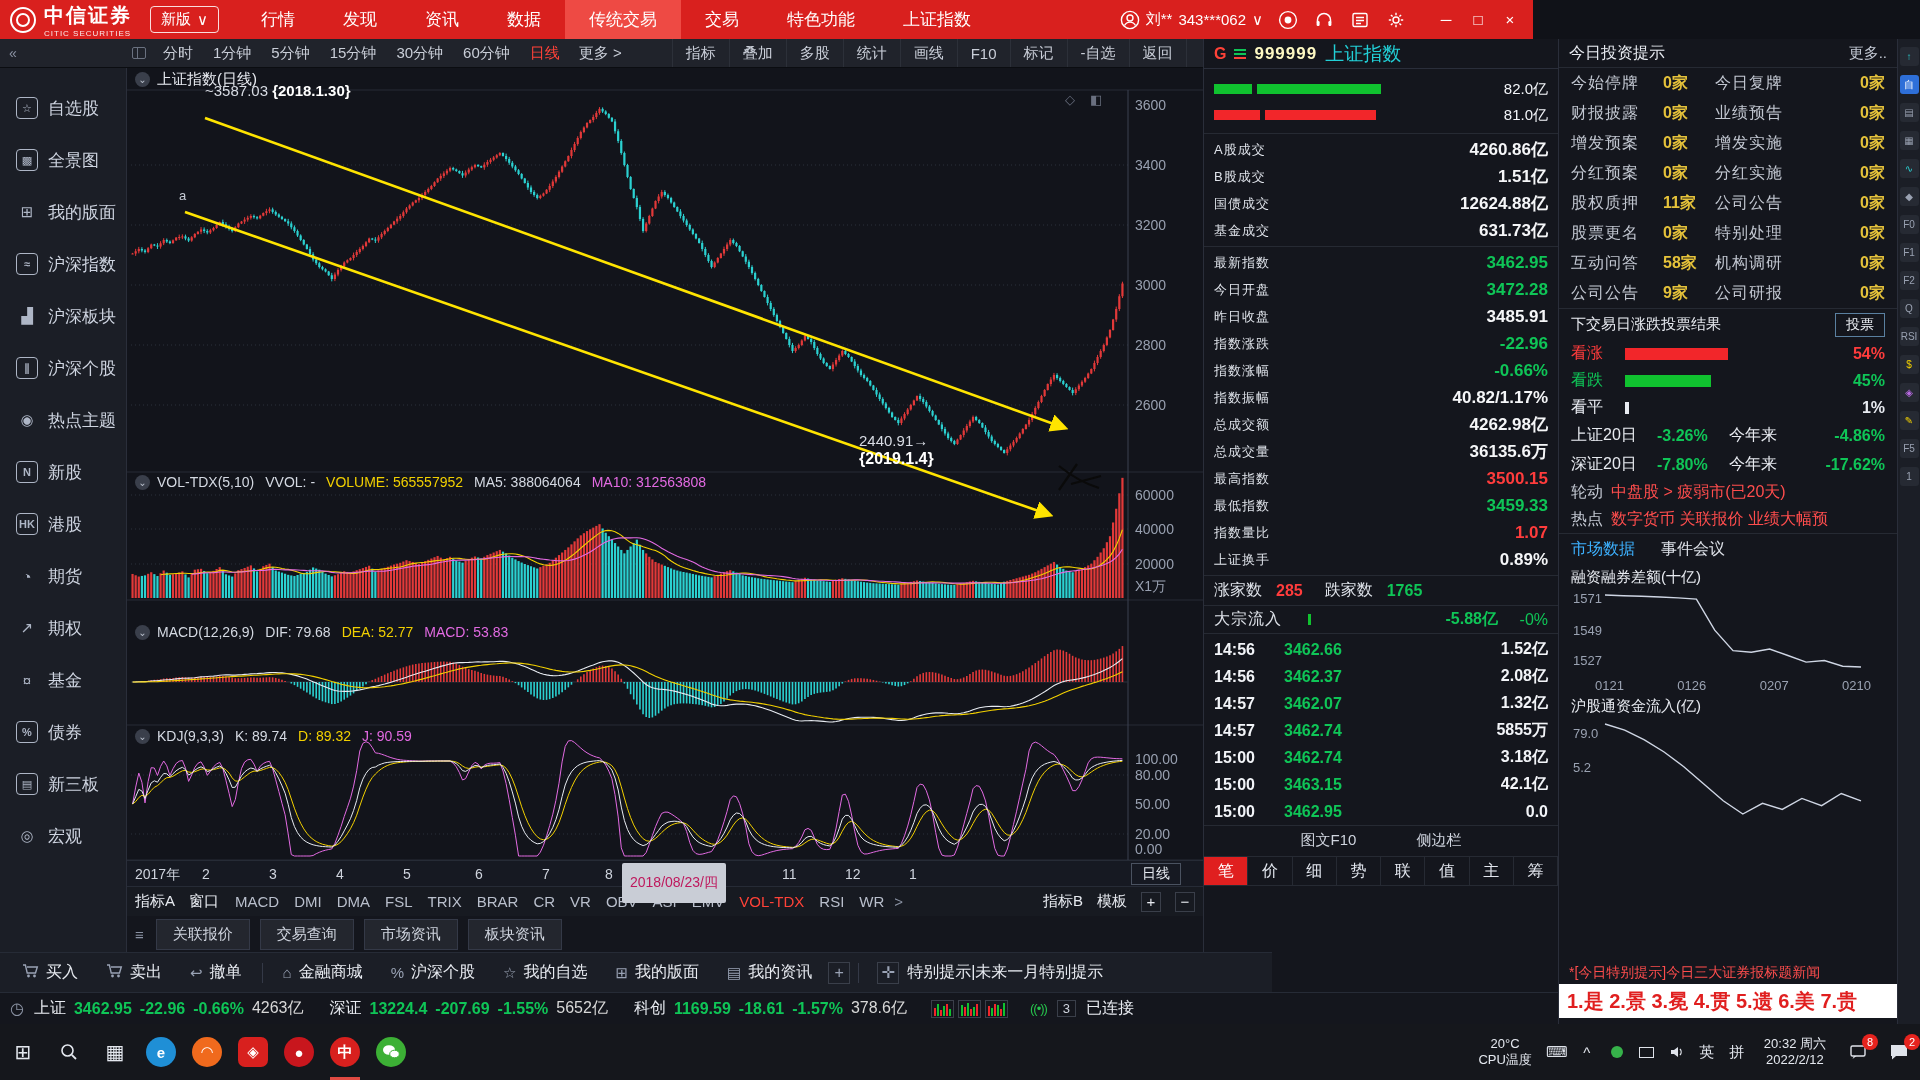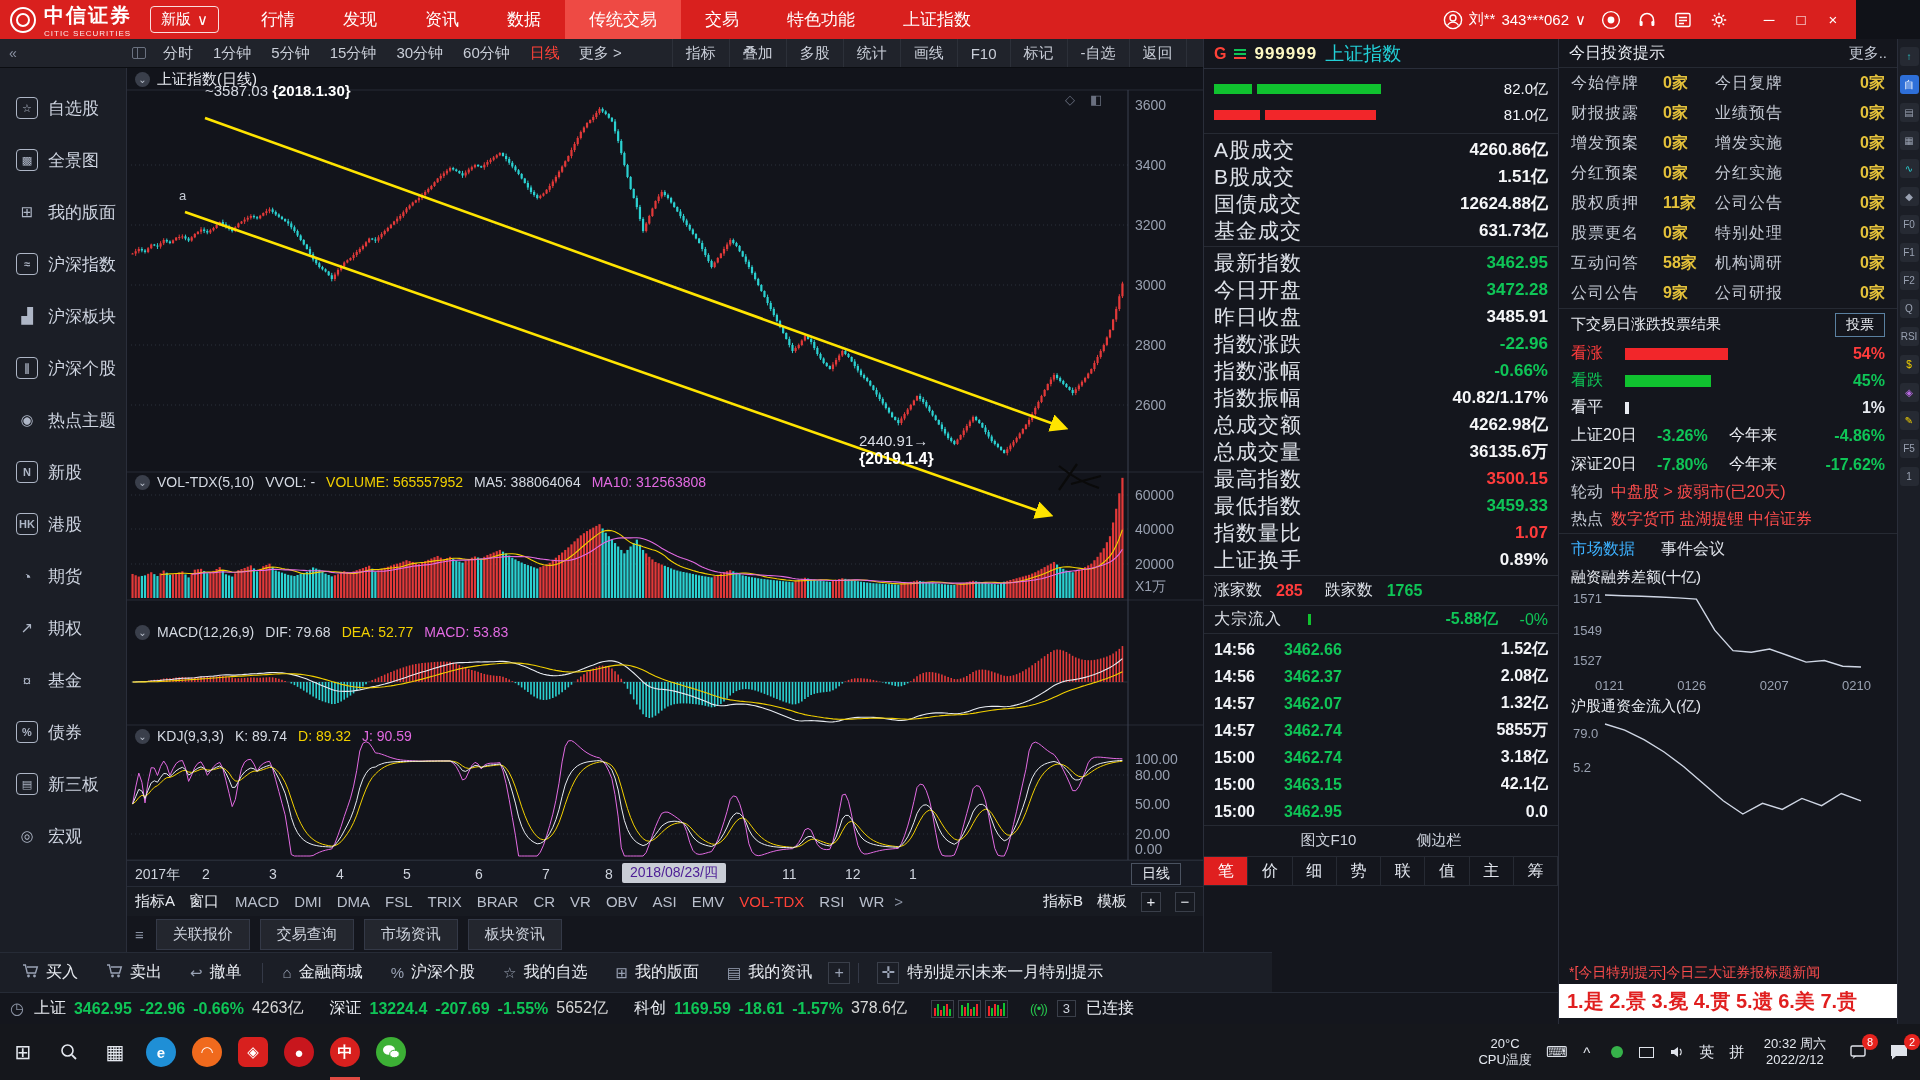--- a/index.html
+++ b/index.html
@@ -1,20 +1,20 @@
 <!DOCTYPE html>
 <html><head>
 <meta charset="utf-8">
 <style>
   html,body{margin:0;padding:0;background:#000;font-family:"Liberation Sans","DejaVu Sans",sans-serif;}
   *{box-sizing:border-box;}
   #root{position:relative;width:1920px;height:1080px;background:#101218;overflow:hidden;color:#cdd2dc;font-size:15px;}
 
   
-  #titlebar{position:absolute;left:0;top:0;width:1856px;height:39px;background:#d9201e;display:flex;align-items:center;color:#fff;}
+  #titlebar{position:absolute;left:0;top:0;width:1533px;height:39px;background:#d9201e;display:flex;align-items:center;color:#fff;}
   .logo-wrap{display:flex;align-items:center;gap:8px;padding:0 14px 0 10px;}
   .logo-mark{width:26px;height:26px;border:2px solid #fff;border-radius:50%;display:flex;align-items:center;justify-content:center;font-weight:bold;font-size:13px;}
   .logo-inner{width:14px;height:14px;border:2px solid #fff;border-radius:50%;}
   .brand-cn{font-size:20px;font-weight:bold;letter-spacing:2px;}
   .brand-en{font-size:8px;letter-spacing:1px;opacity:.9;}
   .ver-btn{border:1px solid rgba(255,255,255,.85);border-radius:4px;color:#fff;background:transparent;font-size:15px;padding:3px 10px;margin:0 18px 0 4px;display:flex;align-items:center;gap:6px;cursor:pointer;}
   #main-menu{display:flex;align-items:stretch;height:100%;}
   .menu-item{display:flex;align-items:center;padding:0 24px;font-size:17px;cursor:pointer;}
   .menu-item.active{background:#ee4a44;}
   .tb-right{margin-left:auto;display:flex;align-items:center;gap:14px;padding-right:8px;}
@@ -54,41 +54,41 @@
   .pane-hdr{position:absolute;left:8px;display:flex;align-items:center;gap:7px;font-size:14px;z-index:5;color:#d4d9e2;}
   .hdr-seg{margin-left:4px;}
   .c-w{color:#d4d9e2;} .c-y{color:#f2d000;} .c-m{color:#e26ae2;}
   #anno-peak{position:absolute;left:78px;top:14px;font-size:15px;color:#d8dce4;z-index:6;}
   #anno-peak b{color:#fff;}
   #anno-low{position:absolute;left:732px;top:364px;font-size:15px;color:#d8dce4;line-height:18px;z-index:6;}
   #anno-low b{color:#fff;font-size:16px;}
   #anno-a{position:absolute;left:52px;top:120px;color:#c7ccd6;font-size:13px;z-index:6;}
   #xaxis-row{position:absolute;left:0;top:792px;width:1076px;height:26px;background:#161922;border-top:1px solid #262b36;z-index:5;}
   .xt{position:absolute;top:5px;color:#cfd4de;font-size:14px;}
-  #xaxis-box{position:absolute;left:495px;top:2px;background:#c9cdd6;color:#4c1d95;font-size:14px;padding:1px 8px;border-radius:2px;}
+  #xaxis-box{position:absolute;left:495px;top:2px;background:#c9cdd6;color:#be185d;font-size:14px;padding:11px 8px;border-radius:2px;}
   #period-box{position:absolute;left:1004px;top:2px;border:1px solid #4a5260;color:#e4e8ef;font-size:14px;padding:1px 10px;}
 
   
   #quote-panel{position:absolute;left:1203px;top:39px;width:355px;height:953px;background:#14161d;border-left:1px solid #2a2e3a;display:flex;flex-direction:column;}
   #quote-hdr{height:30px;display:flex;align-items:center;gap:8px;padding:0 10px;border-bottom:1px solid #2a2e3a;}
   #quote-g{color:#ff4238;font-weight:bold;font-size:16px;}
   .lvl-ico{display:flex;flex-direction:column;gap:2px;}
   .lvl-ico i{display:block;width:12px;height:2px;background:#0fc557;}
   .lvl-ico i:last-child{background:#ff4238;}
   #quote-code{color:#fef9c3;font-size:17px;font-weight:bold;letter-spacing:1px;}
   #quote-name{color:#22cfd6;font-size:19px;}
   .bar-sec{padding:7px 10px 5px;border-bottom:1px solid #262a33;}
   .bs-row{display:flex;align-items:center;height:26px;gap:8px;}
   .bs-track{flex:1;display:flex;align-items:center;gap:5px;}
   .seg{height:10px;}
   .seg.g{background:#10c22f;} .seg.r{background:#f2262a;}
   .bs-val{width:56px;text-align:right;color:#f2f4f8;font-size:15px;}
   .q-rows{padding:2px 10px;}
   .q-row{display:flex;align-items:center;justify-content:space-between;height:27px;}
-  .q-row .ql{color:#dfe3ea;font-size:21px;letter-spacing:1px;}
+  .q-row .ql{color:#dfe3ea;font-size:13px;letter-spacing:1px;}
   .q-row .qv{font-size:17px;font-weight:bold;color:#f5f6f8;}
   .qv.g{color:#0fc557;} .qv.r{color:#ff3c3c;}
   .q-div{border-top:1px solid #262a33;}
   #advdec{display:flex;align-items:center;height:31px;padding:0 10px;border-top:1px solid #262a33;border-bottom:1px solid #262a33;font-size:16px;}
   #advdec .ql{color:#dfe3ea;}
   #advdec .n-up{color:#ff3c3c;font-weight:bold;margin:0 22px 0 14px;}
   #advdec .n-dn{color:#0fc557;font-weight:bold;margin-left:14px;}
   .flow-row{display:flex;align-items:center;height:27px;padding:0 10px;gap:6px;font-size:16px;}
   .flow-row .ql{color:#dfe3ea;width:88px;letter-spacing:1px;}
   .flow-bar{height:11px;background:#10c22f;}
@@ -1993,21 +1993,21 @@
           <span class="pm">今年来</span>
           <span class="py">-17.62%</span>
         </div>
       </div>
     <div class="tag-row">
       <span class="tl">轮动</span>
       <span class="tv">中盘股 &gt; 疲弱市(已20天)</span>
     </div>
     <div class="tag-row">
       <span class="tl">热点</span>
-      <span class="tv">数字货币 盐湖提锂 中信证券</span>
+      <span class="tv">数字货币 关联报价 业绩大幅预</span>
     </div>
     <div id="adv-tabs">
         <span class="adv-tab active">市场数据</span>
         <span class="adv-tab">事件会议</span>
       </div>
     <div class="mini-title">融资融券差额(十亿)</div>
     <div class="mini-wrap" id="margin-wrap">
       <svg id="margin-svg" width="300" height="86">
           <polyline points="34.0,6.0 52.3,6.7 70.6,7.3 88.9,8.0 107.1,8.9 125.4,10.1 143.7,41.2 162.0,61.6 180.3,63.3 198.6,60.0 216.9,66.5 235.1,73.1 253.4,71.5 271.7,77.2 290.0,78.0" fill="none" stroke="#cfd6e4" stroke-width="1.4"></polyline>
         </svg>

